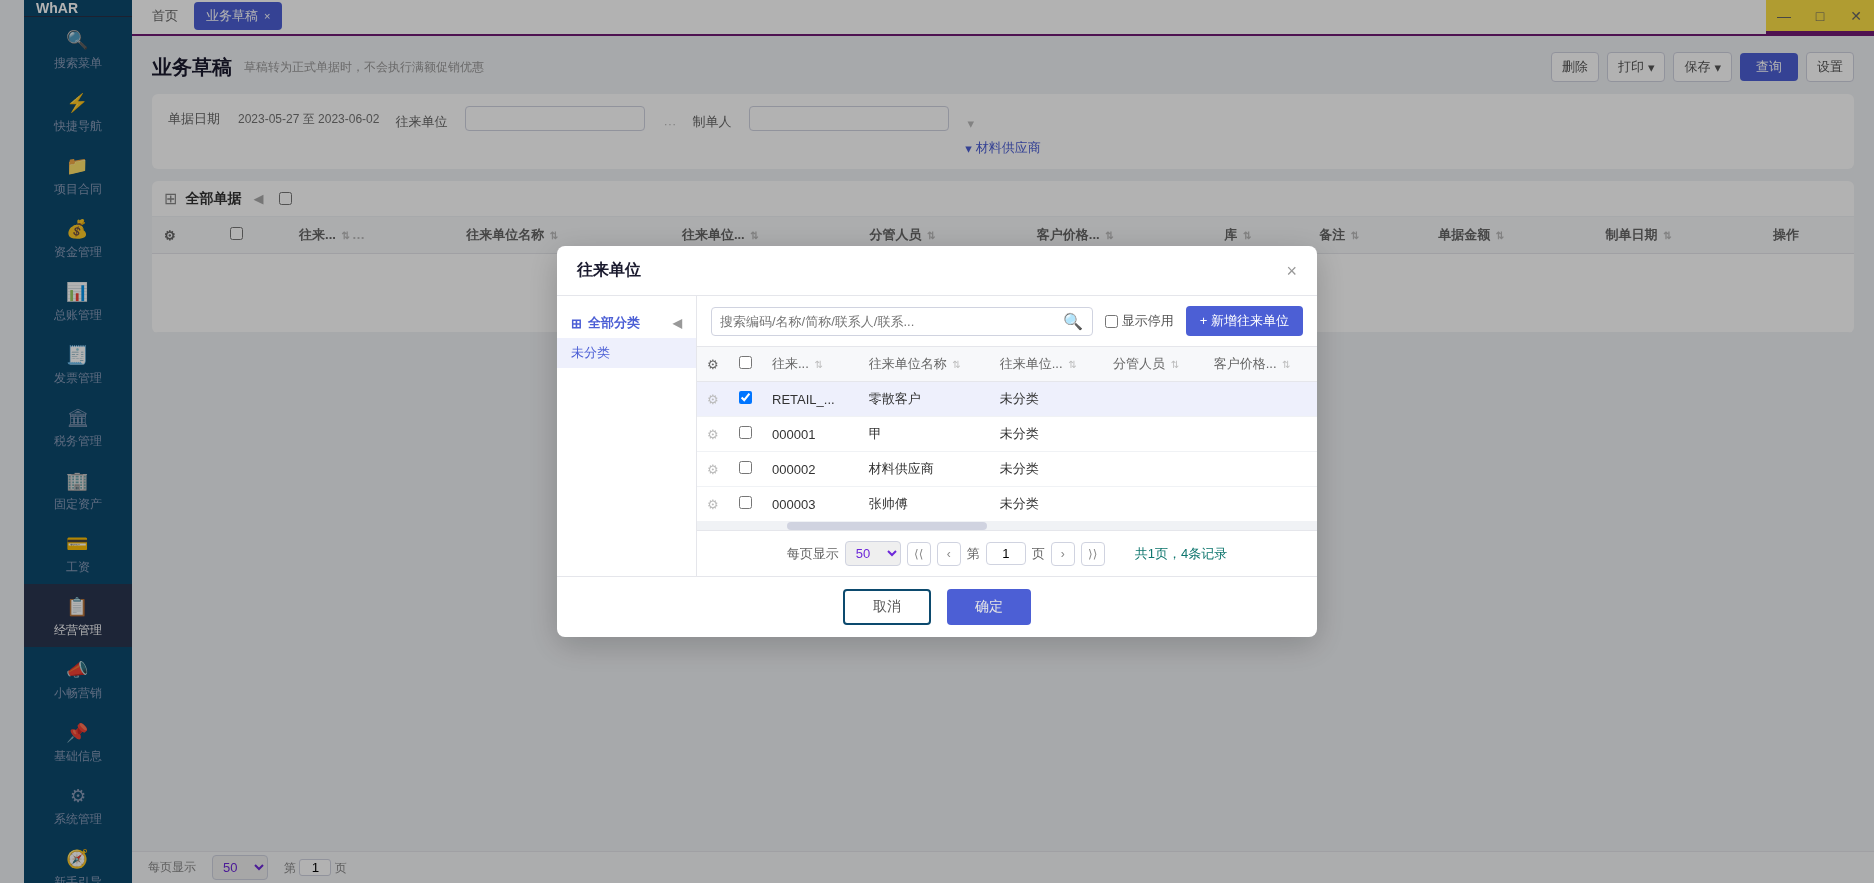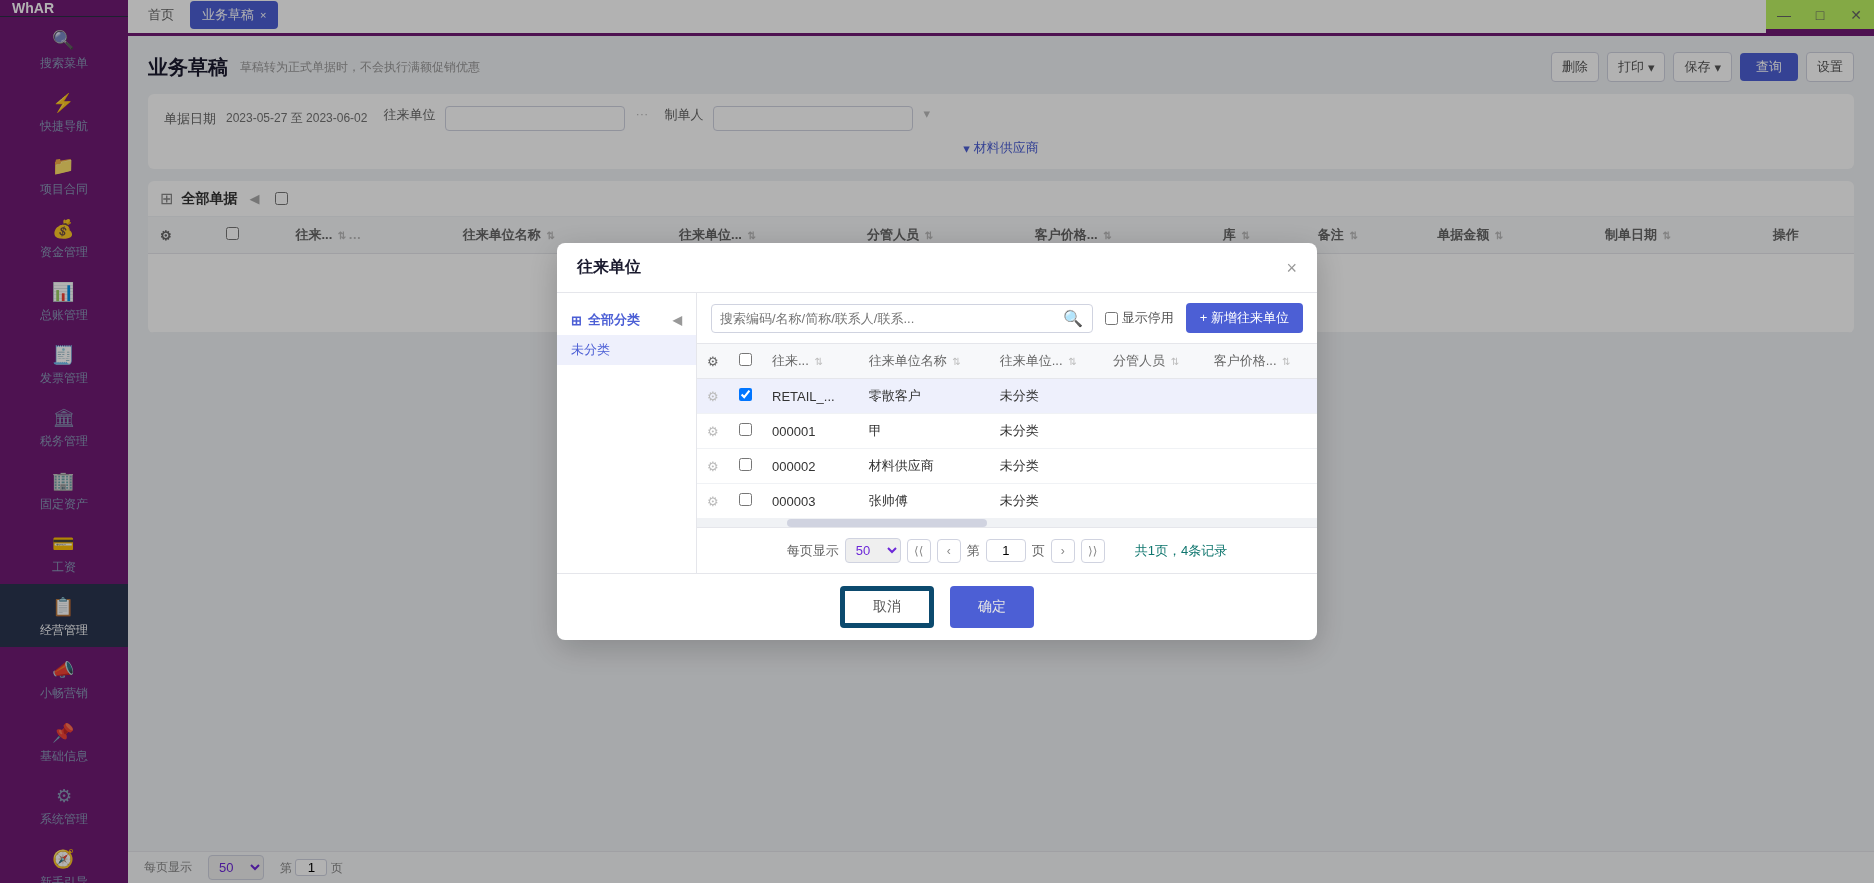--- a/index.html
+++ b/index.html
@@ -1,25 +1,26 @@
 <!DOCTYPE html>
 <html><head>
   <meta charset="utf-8">
   <style>
     * { box-sizing: border-box; margin: 0; padding: 0; font-family: 'Microsoft YaHei', sans-serif; }
     body { background: #f0f2f5; width: 1874px; height: 883px; overflow: hidden; display: flex; }
 
     
     .sidebar {
-      width: 128px;
-      background: #701a75;
+      width: 108px;
+      background: #0c4a6e;
       height: 100%;
       display: flex;
       flex-direction: column;
       flex-shrink: 0;
+      margin-left: 24px;
     }
     .sidebar-logo {
       height: 48px;
       display: flex;
       align-items: center;
       padding: 0 12px;
       border-bottom: 1px solid #2a3045;
     }
     .sidebar-logo-text {
       color: #fff;
@@ -146,22 +147,22 @@
       flex-direction: column;
       gap: 8px;
     }
     .filter-row {
       display: flex;
       align-items: center;
       gap: 16px;
     }
     .filter-item {
       display: flex;
-      align-items: flex-start;
-      gap: 10px;
+      align-items: flex-end;
+      gap: 18px;
       font-size: 13px;
     }
     .filter-label { color: #666; white-space: nowrap; }
     .date-btns { display: flex; gap: 4px; }
     .date-btn {
       padding: 3px 8px;
       border-radius: 4px;
       border: 1px solid transparent;
       font-size: 12px;
       cursor: pointer;
@@ -435,21 +436,21 @@
     
     .dialog-footer {
       display: flex;
       justify-content: center;
       gap: 16px;
       padding: 12px 20px;
       border-top: 1px solid #e5e6eb;
     }
     .btn-cancel {
       padding: 7px 28px;
-      border: 5px solid #0c4a6e;
+      border: 2px solid #0c4a6e;
       border-radius: 4px;
       background: #fff;
       font-size: 14px;
       cursor: pointer;
       color: #555;
     }
     .btn-confirm {
       padding: 7px 28px;
       background: #4c5fd5;
       color: #e5e5e5;
@@ -484,24 +485,24 @@
       display: flex;
       align-items: center;
       justify-content: center;
       font-size: 14px;
       cursor: pointer;
       color: #666;
     }
 
     .topbar {
       height: 36px;
-      background: #bef264;
-      display: flex;
-      align-items: center;
-      border-bottom: 7px solid #701a75;
+      background: #fde047;
+      display: flex;
+      align-items: center;
+      border-bottom: 5px solid #701a75;
     }
     input[type="checkbox"] { cursor: pointer; }
 
     .sort-icon { color: #bbb; font-size: 10px; margin-left: 2px; }
     .filter-dots { color: #bbb; cursor: pointer; margin-left: 2px; }
   </style>
 </head>
 <body>
 
 <div class="sidebar">

